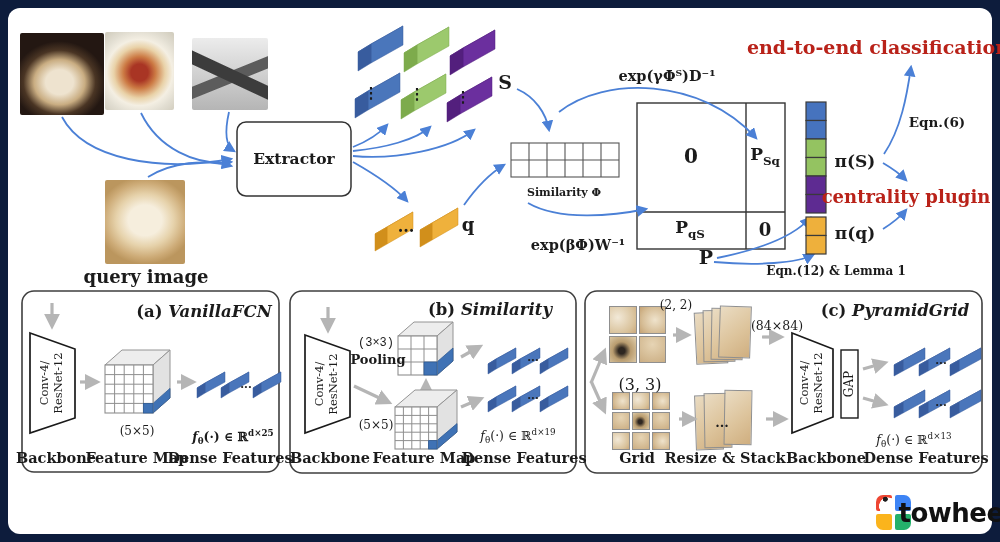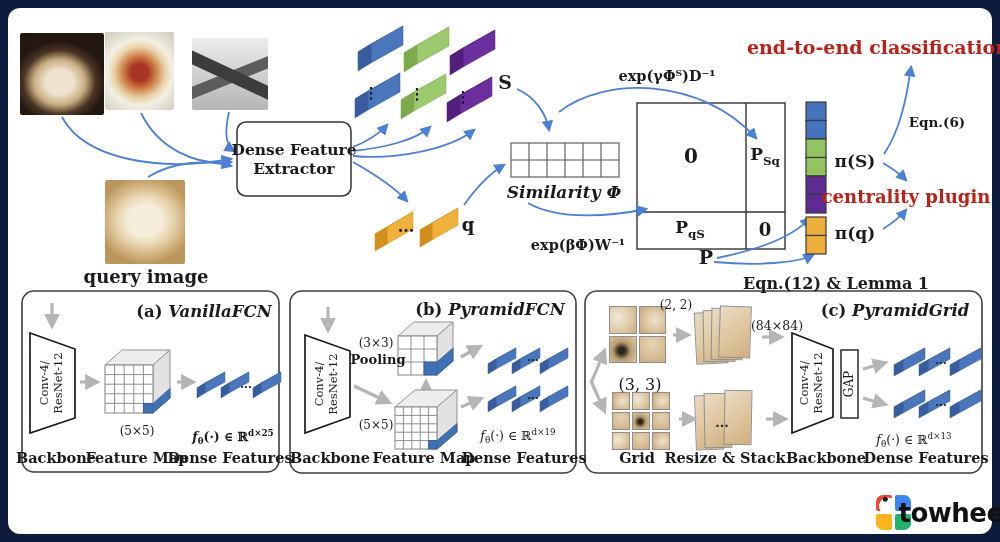--- a/index.html
+++ b/index.html
@@ -330,75 +330,74 @@
         <rect x="806" y="176" width="20" height="18.5" fill="#5e2b92" stroke="#3a3a3a" stroke-width="1.2"></rect>
         <rect x="806" y="194.5" width="20" height="18.5" fill="#5e2b92" stroke="#3a3a3a" stroke-width="1.2"></rect>
         <rect x="806" y="217" width="20" height="18.5" fill="#eeb03c" stroke="#3a3a3a" stroke-width="1.2"></rect>
         <rect x="806" y="235.5" width="20" height="18.5" fill="#eeb03c" stroke="#3a3a3a" stroke-width="1.2"></rect>
       </g>
   </svg>
 
   <div class="lbl" style="left:146px;top:276px;font-size:18px;">query image</div>
 
   <div class="lbl" style="left:294px;top:159px;font-size:15.5px;line-height:1.25;">
-    <div>Dense Feature</div>
     <div>Extractor</div>
   </div>
 
   <div class="lbl" style="left:505px;top:82px;font-size:19px;">S</div>
   <div class="lbl" style="left:468px;top:224px;font-size:18px;">q</div>
 
   <div class="lbl dots" style="left:371px;top:93px;font-size:15px;">⋮</div>
   <div class="lbl dots" style="left:417px;top:94px;font-size:15px;">⋮</div>
   <div class="lbl dots" style="left:463px;top:97px;font-size:15px;">⋮</div>
   <div class="lbl dots" style="left:406px;top:226px;font-size:16px;">...</div>
 
   <div class="lbl nrm" style="left:667px;top:75px;font-size:14.5px;font-weight:bold;">exp(γΦᵀ)D⁻¹</div>
   <div class="lbl nrm" style="left:578px;top:244px;font-size:14.5px;font-weight:bold;">exp(βΦ)W⁻¹</div>
 
-  <div class="lbl" style="left:564px;top:192px;font-size:17px;font-style:italic;">Similarity Φ</div>
+  <div class="lbl" style="left:564px;top:192px;font-size:11px;">Similarity Φ</div>
 
   <div class="lbl" style="left:691px;top:156px;font-size:20px;">0</div>
   <div class="lbl" style="left:765px;top:156px;font-size:17px;text-align:right;"><span>P</span><sub>Sq</sub></div>
   <div class="lbl" style="left:690px;top:229px;font-size:17px;"><span>P</span><sub>qS</sub></div>
   <div class="lbl" style="left:765px;top:229px;font-size:18px;">0</div>
   <div class="lbl" style="left:706px;top:257px;font-size:19px;">P</div>
 
   <div class="lbl" style="left:855px;top:161px;font-size:17px;">π(S)</div>
   <div class="lbl" style="left:855px;top:233px;font-size:17px;">π(q)</div>
 
   <div class="lbl red" style="left:878px;top:47px;font-size:19px;">end-to-end classification</div>
   <div class="lbl red" style="left:906px;top:196px;font-size:18px;">centrality plugin</div>
   <div class="lbl" style="left:937px;top:122px;font-size:13.5px;">Eqn.(6)</div>
-  <div class="lbl" style="left:836px;top:283px;font-size:16px;">Eqn.(12) &amp; Lemma 1</div>
+  <div class="lbl" style="left:836px;top:271px;font-size:12px;">Eqn.(12) &amp; Lemma 1</div>
 
   <div class="lbl" style="left:204px;top:311px;font-size:16.5px;">
     <span>(a)</span>&nbsp;<span class="it">VanillaFCN</span>
   </div>
   <div class="lbl rot nrm" style="left:52px;top:383px;font-size:11.5px;">
     <div>Conv-4/</div>
       <div>ResNet-12</div>
   </div>
   <div class="lbl nrm" style="left:137px;top:431px;font-size:12px;">(5×5)</div>
   <div class="lbl dots" style="left:246px;top:384px;font-size:11px;">...</div>
   <div class="lbl nrm" style="left:233px;top:437px;font-size:12.5px;font-weight:bold;">
     <span class="it">f</span><sub>θ</sub><span>(·) ∈ ℝ</span><sup>d×25</sup>
   </div>
   <div class="lbl" style="left:56px;top:457px;font-size:14.5px;">Backbone</div>
   <div class="lbl" style="left:137px;top:457px;font-size:14.5px;">Feature Map</div>
   <div class="lbl" style="left:230px;top:457px;font-size:14.5px;">Dense Features</div>
 
   <div class="lbl" style="left:490px;top:309px;font-size:16.5px;">
-    <span>(b)</span>&nbsp;<span class="it">PyramidFCN</span>
+    <span>(b)</span>&nbsp;<span class="it">Similarity</span>
   </div>
   <div class="lbl rot nrm" style="left:327px;top:384px;font-size:11.5px;">
     <div>Conv-4/</div>
       <div>ResNet-12</div>
   </div>
-  <div class="lbl nrm" style="left:376px;top:343px;font-size:12px;">(3×3)</div>
+  <div class="lbl nrm" style="left:376px;top:343px;font-size:12px;font-family:Liberation Mono, monospace;">(3×3)</div>
   <div class="lbl" style="left:378px;top:359px;font-size:13px;">Pooling</div>
   <div class="lbl nrm" style="left:376px;top:425px;font-size:12px;">(5×5)</div>
   <div class="lbl dots" style="left:533px;top:357px;font-size:11px;">...</div>
   <div class="lbl dots" style="left:533px;top:395px;font-size:11px;">...</div>
   <div class="lbl nrm" style="left:518px;top:436px;font-size:12.5px;">
     <span class="it">f</span><sub>θ</sub><span>(·) ∈ ℝ</span><sup>d×19</sup>
   </div>
   <div class="lbl" style="left:330px;top:457px;font-size:14.5px;">Backbone</div>
   <div class="lbl" style="left:424px;top:457px;font-size:14.5px;">Feature Map</div>
   <div class="lbl" style="left:524px;top:457px;font-size:14.5px;">Dense Features</div>

